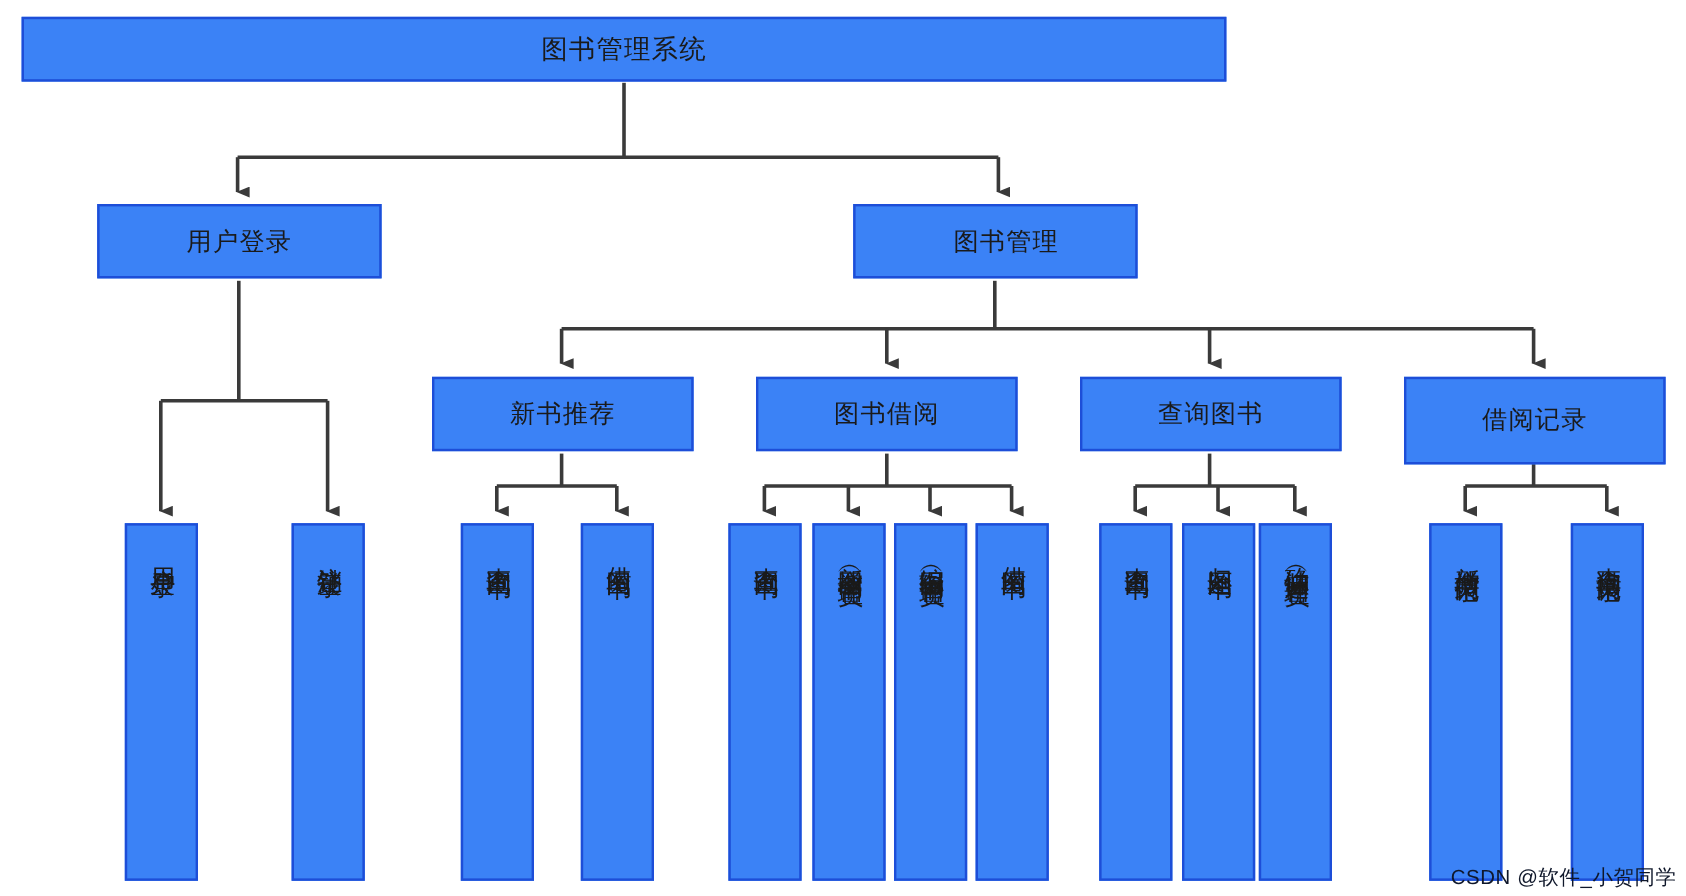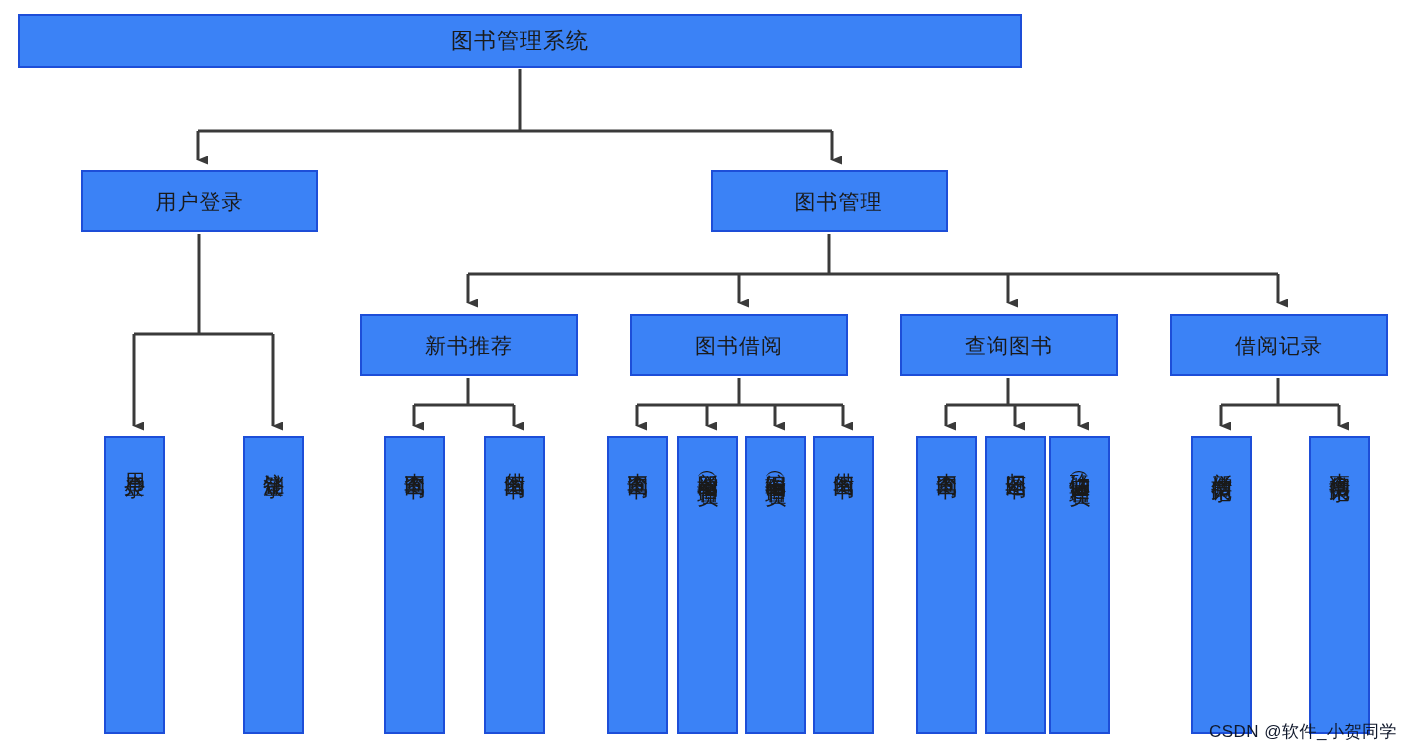--- a/index.html
+++ b/index.html
@@ -123,21 +123,21 @@
 
   <div class="node hbox" style="left:630px;top:314px;width:218px;height:62px;">
     <span>图书借阅</span>
   </div>
   <div class="node hbox" style="left:360px;top:314px;width:218px;height:62px;">
     <span>新书推荐</span>
   </div>
   <div class="node hbox" style="left:900px;top:314px;width:218px;height:62px;">
     <span>查询图书</span>
   </div>
-  <div class="node hbox" style="left:1170px;top:314px;width:218px;height:62px;">
+  <div class="node hbox" style="left:1170px;top:314px;width:218px;height:73px;">
     <span>借阅记录</span>
   </div>
 
   <div class="node vbox" style="left:104px;top:436px;width:61px;height:298px;">
     <span class="vlabel">用户登录</span>
   </div>
   <div class="node vbox" style="left:243px;top:436px;width:61px;height:298px;">
     <span class="vlabel">注销登录</span>
   </div>
 

